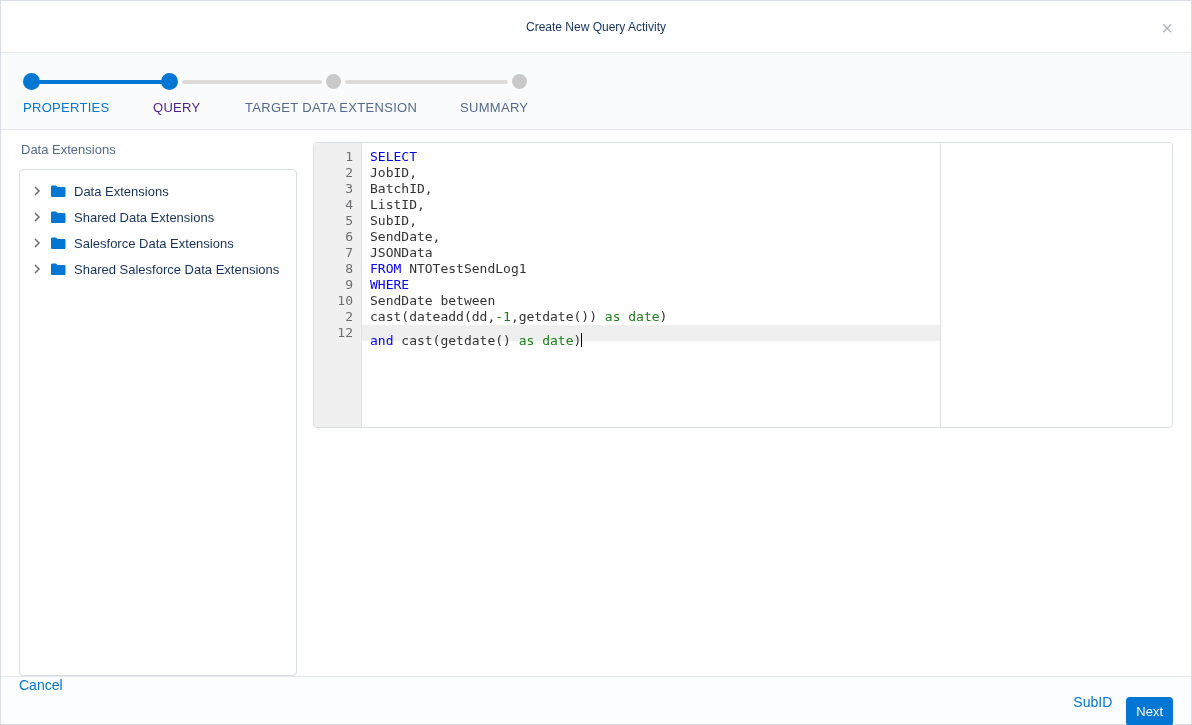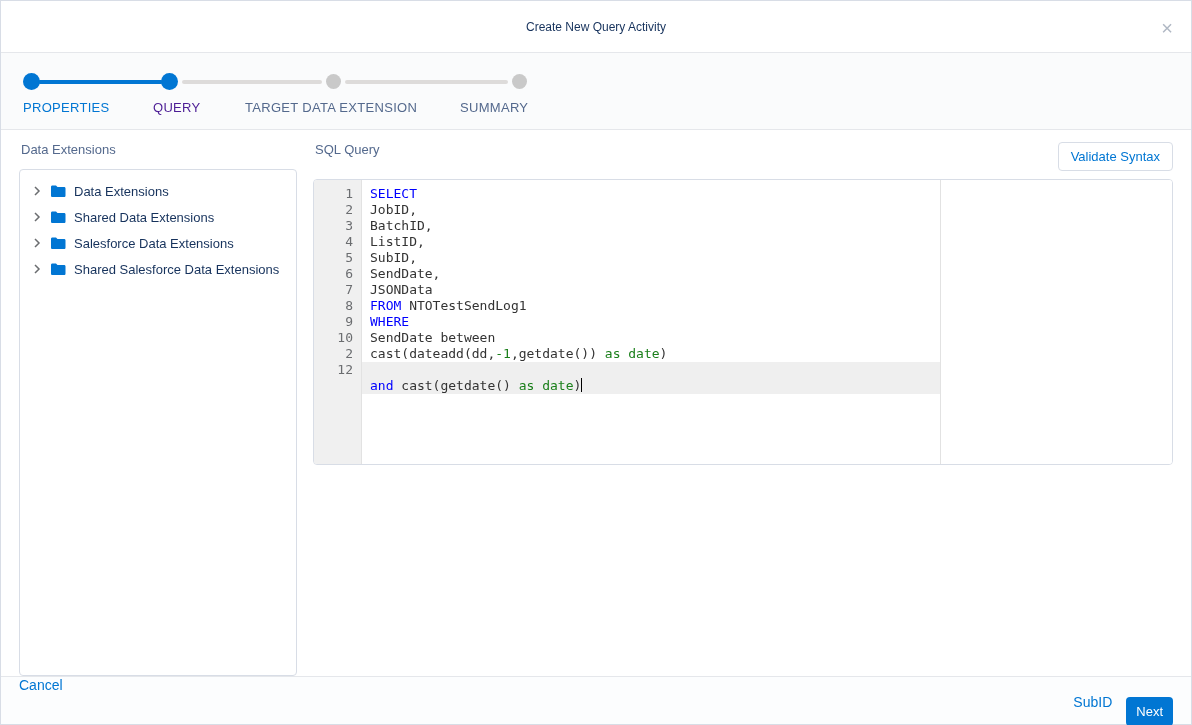--- a/index.html
+++ b/index.html
@@ -33,21 +33,21 @@
 .folder-icon { width: 16px; height: 14px; display: inline-flex; }
 .folder-icon svg { width: 16px; height: 14px; fill: #0176d3; }
 .right-pane { flex: 1; display: flex; flex-direction: column; }
 .right-top { display: flex; align-items: flex-start; justify-content: space-between; margin-bottom: 8px; }
 .validate-btn { border: 1px solid #d8dde6; background: #fff; color: #0176d3; font-size: 13px; padding: 6px 12px; border-radius: 4px; cursor: pointer; }
 .editor { border: 1px solid #d8dde6; border-radius: 4px; height: 286px; display: flex; overflow: hidden; font-family: "Menlo", "Consolas", monospace; font-size: 13px; line-height: 16px; }
 .gutter { width: 48px; background: #f0f0f0; color: #6b6d70; text-align: right; padding: 6px 8px 6px 0; border-right: 1px solid #e2e2e2; }
 .gutter .ln { height: 16px; }
 .code { flex: 1; padding: 6px 8px; white-space: pre; position: relative; }
 .code .line { height: 16px; }
-.code .line.cur { background: #efefef; margin: 0 -8px; padding: 16px 8px; }
+.code .line.cur { background: #efefef; margin: 0 -8px; padding: 8px 8px; }
 .kw { color: #0000ff; }
 .num { color: #1a7f1a; }
 .rightword { color: #1a7f1a; }
 .cursor-bar { display: inline-block; width: 1px; height: 14px; background: #000; vertical-align: -2px; }
 .editor-right-col { width: 232px; border-left: 1px solid #e2e2e2; background: #fff; }
 .footer { height: 48px; border-top: 1px solid #e5e7eb; display: flex; align-items: flex-start; justify-content: space-between; padding: 0 18px; margin-top: auto; background: #fcfdfe; }
 .link-btn { color: #0176d3; font-size: 14px; cursor: pointer; background: none; border: none; }
 .footer-right { display: flex; align-items: center; gap: 14px; }
 .next-btn { background: #0176d3; color: #fff; border: none; border-radius: 4px; padding: 7px 10px; font-size: 13px; cursor: pointer; margin-top: 20px; }
 </style>
@@ -134,24 +134,20 @@
               <svg viewBox="0 0 16 14">
                 <path d="M1 3 C1 2 1.5 1.5 2.5 1.5 L6 1.5 L7.5 3 L14 3 C15 3 15.5 3.5 15.5 4.5 L15.5 11.5 C15.5 12.5 15 13 14 13 L2.5 13 C1.5 13 1 12.5 1 11.5 Z"></path>
               </svg>
             </span>
           <span>Shared Salesforce Data Extensions</span>
         </div>
       </div>
     </div>
 
     <div class="right-pane">
-      <div class="right-top">
-        <div class="pane-title">SQL Query</div>
-        <button class="validate-btn">Validate Syntax</button>
-      </div>
       <div class="editor">
         <div class="gutter" id="gutter">
             <div class="ln">1</div>
             <div class="ln">2</div>
             <div class="ln">3</div>
             <div class="ln">4</div>
             <div class="ln">5</div>
             <div class="ln">6</div>
             <div class="ln">7</div>
             <div class="ln">8</div>

